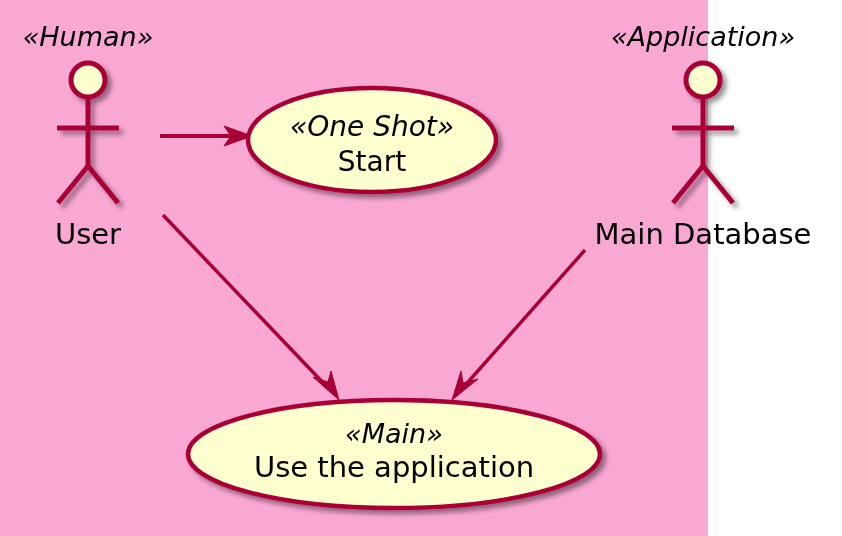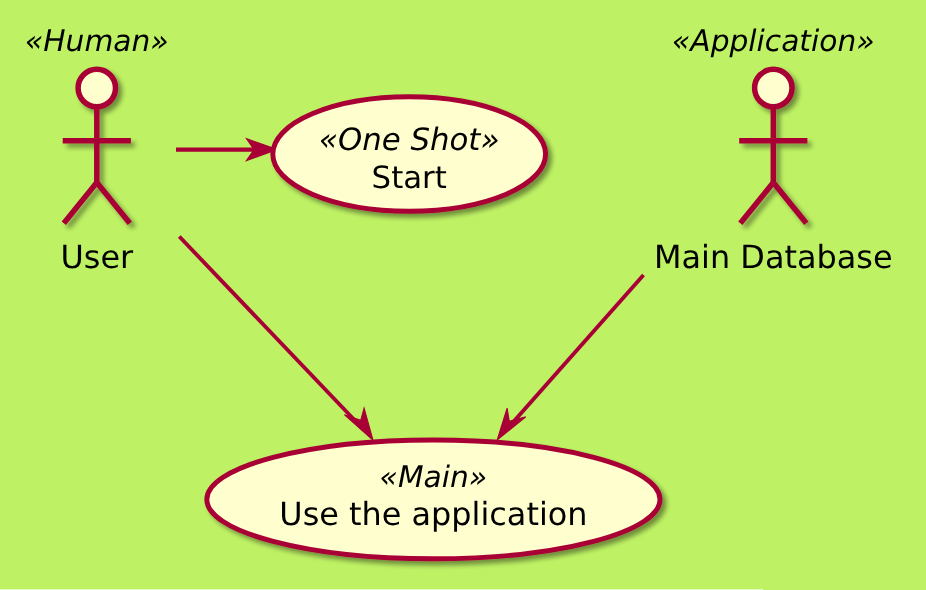--- a/index.html
+++ b/index.html
@@ -8,23 +8,23 @@
     background: #ffffff;
   }
   body {
     width: 842px;
     height: 536px;
     font-family: "DejaVu Sans", sans-serif;
     overflow: hidden;
   }
   #canvas {
     position: relative;
-    width: 842px;
+    width: 708px;
     height: 536px;
-    background: #bef264;
+    background: #f9a8d4;
   }
   #diagram-svg {
     position: absolute;
     top: 0;
     left: 0;
     width: 842px;
     height: 536px;
   }
   .uml-label {
     font-family: "DejaVu Sans", sans-serif;

